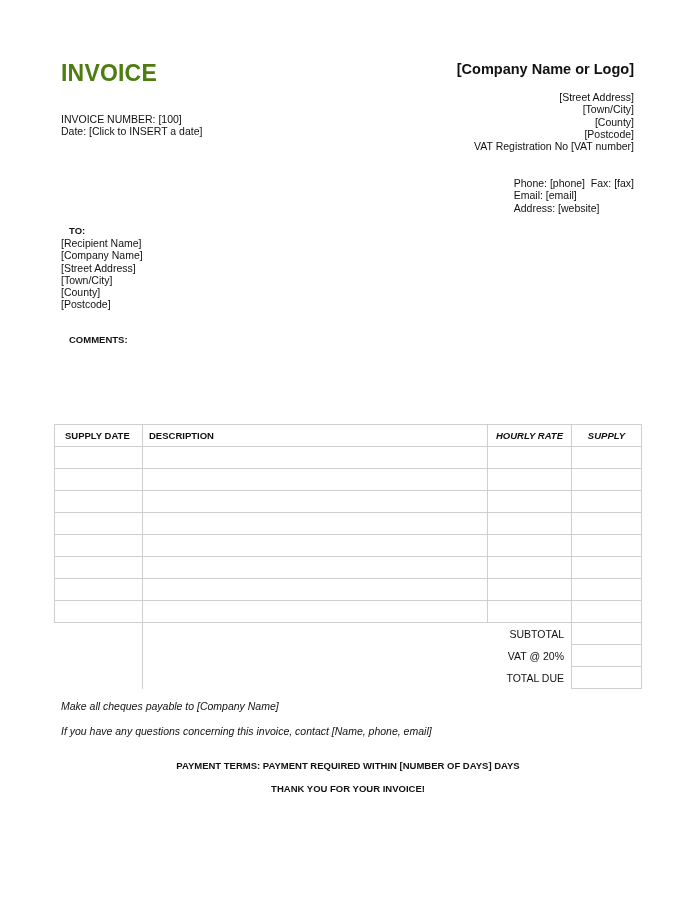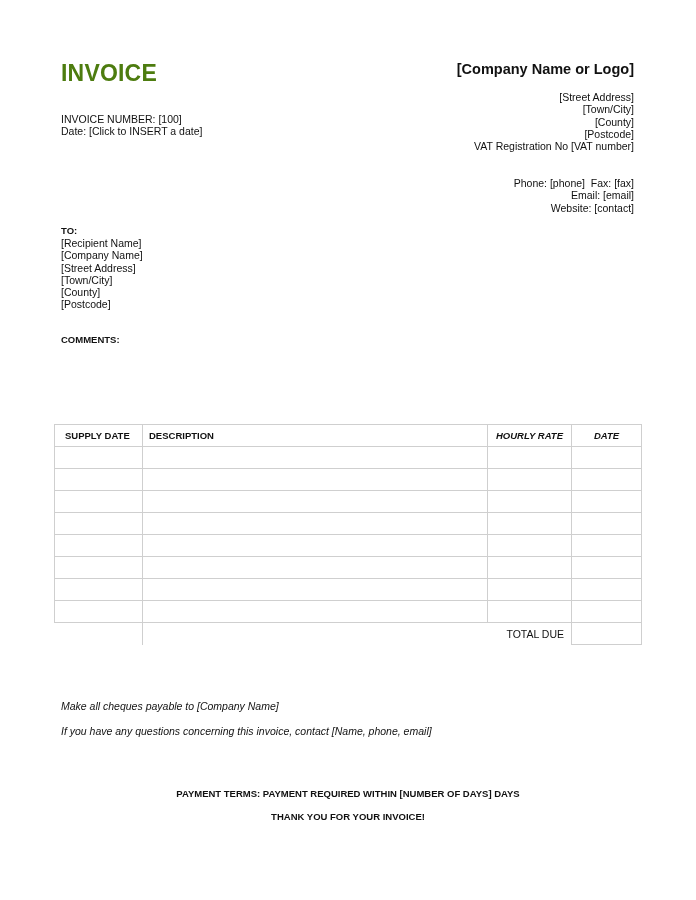--- a/index.html
+++ b/index.html
@@ -10,43 +10,43 @@
     .abs { position: absolute; }
     .title {
       left: 61px; top: 60px; font-size: 23px; font-weight: bold; color: #4d7c0f;
       letter-spacing: 0.2px;
     }
     .inv-meta { left: 61px; top: 113px; font-size: 10.5px; line-height: 12.3px; }
     .company {
       right: 62px; top: 61px; font-size: 14.5px; font-weight: bold; text-align: right;
     }
     .addr { right: 62px; top: 91px; font-size: 10.5px; line-height: 12.3px; text-align: right; }
-    .contact { right: 62px; top: 177px; font-size: 10.5px; line-height: 12.3px; text-align: right; }
+    .contact { right: 62px; top: 177px; font-size: 10.5px; line-height: 12.3px; text-align: left; }
     .to-block { left: 61px; top: 225px; font-size: 10.5px; line-height: 12.2px; }
-    .label-bold { font-weight: bold; font-size: 9.5px; }
+    .label-bold { font-weight: bold; font-size: 9.5px; margin-left: 8px; }
     .comments { left: 61px; top: 334px; }
     .line { display: block; white-space: pre; }
 
     table.items {
       position: absolute; left: 54px; top: 424px; border-collapse: collapse;
       font-size: 9.5px;
     }
     table.items td, table.items th {
       border: 1px solid #cfcfcf; padding: 0; height: 21px; box-sizing: border-box; margin-top: 36px;
     }
     table.items th { font-weight: bold; text-align: left; padding-left: 6px; }
     table.items th.center { text-align: center; padding-left: 0; font-style: italic; }
     table.items th.first { padding-left: 10px; }
     .totals-label { text-align: right; padding-right: 7px !important; font-size: 10.5px; }
     .no-border { border: none !important; }
     .left-only { border-top: none !important; border-bottom: none !important; border-right: none !important; }
 
     .footnote { left: 61px; font-size: 10.5px; font-style: italic; }
     .center-bold {
-      left: 0; width: 696px; text-align: center; font-size: 9.5px; font-weight: bold; margin-top: 28px;
+      left: 0; width: 696px; text-align: center; font-size: 9.5px; font-weight: bold;
     }
   </style>
 </head>
 <body>
 
 <div class="abs title">INVOICE</div>
 
 <div class="abs inv-meta">
   <span class="line">INVOICE NUMBER: [100]</span>
   <span class="line">Date: [Click to INSERT a date]</span>
@@ -58,21 +58,21 @@
   <span class="line">[Street Address]</span>
   <span class="line">[Town/City]</span>
   <span class="line">[County]</span>
   <span class="line">[Postcode]</span>
   <span class="line">VAT Registration No [VAT number]</span>
 </div>
 
 <div class="abs contact">
   <span class="line">Phone: [phone]  Fax: [fax]</span>
   <span class="line">Email: [email]</span>
-  <span class="line">Website: [contact]</span>
+  <span class="line">Address: [website]</span>
 </div>
 
 <div class="abs to-block">
   <span class="line label-bold">TO:</span>
   <span class="line">[Recipient Name]</span>
   <span class="line">[Company Name]</span>
   <span class="line">[Street Address]</span>
   <span class="line">[Town/City]</span>
   <span class="line">[County]</span>
   <span class="line">[Postcode]</span>
@@ -85,21 +85,21 @@
     <col style="width:88px">
       <col style="width:345px">
       <col style="width:84px">
       <col style="width:70px">
   </colgroup>
   <thead>
     <tr style="height:22px">
       <th class="first">SUPPLY DATE</th>
       <th>DESCRIPTION</th>
       <th class="center">HOURLY RATE</th>
-      <th class="center">DATE</th>
+      <th class="center">SUPPLY</th>
     </tr>
   </thead>
   <tbody>
     <tr style="height:22px">
       <td></td>
       <td></td>
       <td></td>
       <td></td>
     </tr>
     <tr style="height:22px">
@@ -139,20 +139,30 @@
       <td></td>
     </tr>
     <tr style="height:22px">
       <td></td>
       <td></td>
       <td></td>
       <td></td>
     </tr>
     <tr style="height:22px">
       <td class="no-border"></td>
+      <td class="totals-label left-only" colspan="2">SUBTOTAL</td>
+      <td></td>
+    </tr>
+    <tr style="height:22px">
+      <td class="no-border"></td>
+      <td class="totals-label left-only" colspan="2">VAT @ 20%</td>
+      <td></td>
+    </tr>
+    <tr style="height:22px">
+      <td class="no-border"></td>
       <td class="totals-label left-only" colspan="2">TOTAL DUE</td>
       <td></td>
     </tr>
   </tbody>
 </table>
 
 <div class="abs footnote" style="top:700px">Make all cheques payable to [Company Name]</div>
 <div class="abs footnote" style="top:725px">If you have any questions concerning this invoice, contact [Name, phone, email]</div>
 <div class="abs center-bold" style="top:760px">PAYMENT TERMS: PAYMENT REQUIRED WITHIN [NUMBER OF DAYS] DAYS</div>
 <div class="abs center-bold" style="top:783px">THANK YOU FOR YOUR INVOICE!</div>

